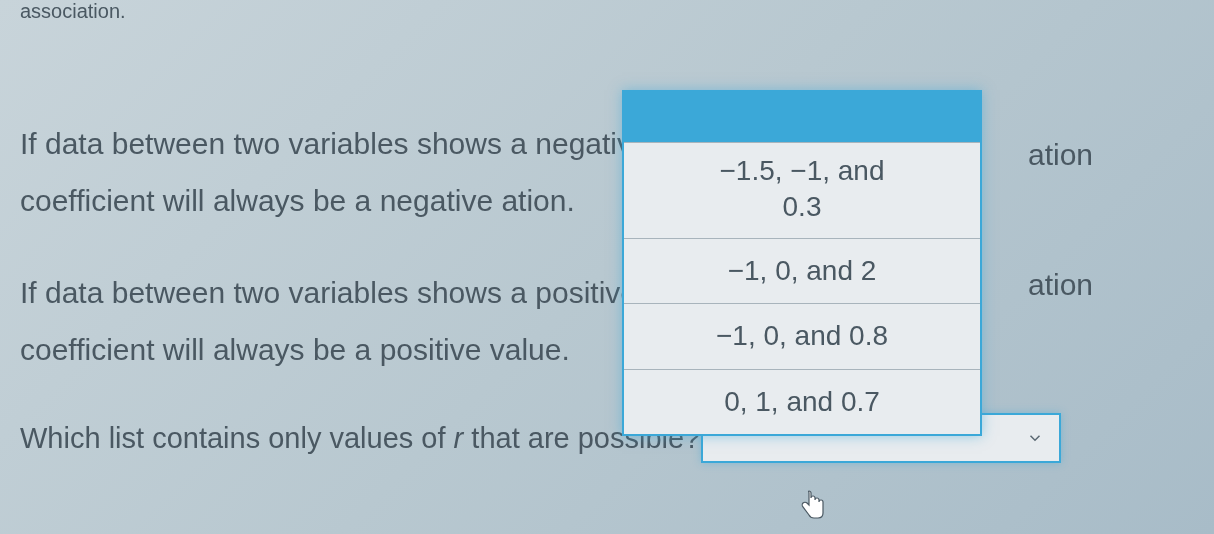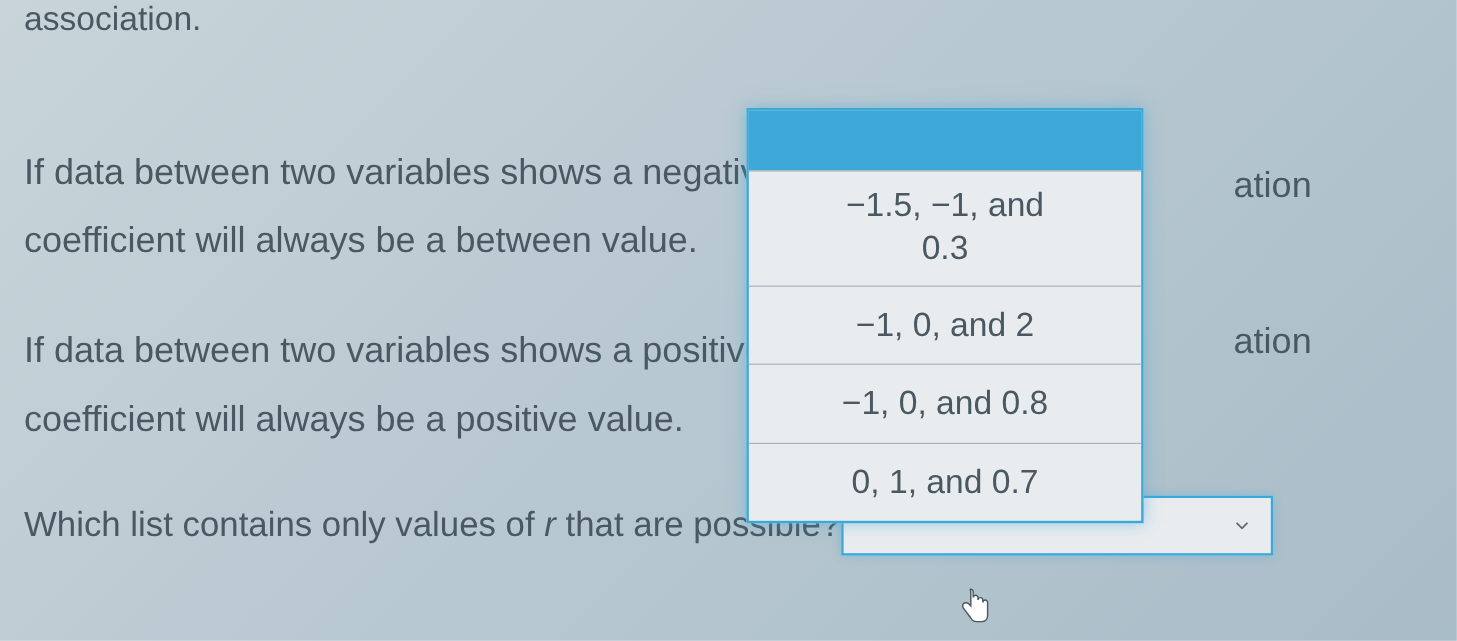--- a/index.html
+++ b/index.html
@@ -12,21 +12,21 @@
       background: linear-gradient(135deg, #c8d4da 0%, #b8c8d0 50%, #a8bcc8 100%);
       width: 1214px;
       height: 534px;
       overflow: hidden;
       position: relative;
     }
     .top-fragment {
       position: absolute;
       top: 0;
       left: 20px;
-      font-size: 28px;
+      font-size: 20px;
       color: #4a5862;
       font-weight: 400;
     }
     .content {
       position: absolute;
       top: 115px;
       left: 20px;
       right: 20px;
     }
     .paragraph {
@@ -60,21 +60,21 @@
       display: flex;
       align-items: center;
       justify-content: space-between;
       padding: 0 15px;
       cursor: pointer;
     }
     .dropdown-panel {
       position: absolute;
       top: 90px;
       left: 622px;
-      width: 331px;
+      width: 360px;
       background: #e8ecef;
       border: 2px solid #3ba8d8;
       box-shadow: 0 0 12px rgba(59, 168, 216, 0.5);
       z-index: 10;
     }
     .dropdown-header {
       height: 50px;
       background: #3ba8d8;
     }
     .dropdown-option {
@@ -125,21 +125,21 @@
     }
   </style>
 </head>
 <body>
 
 <div class="top-fragment">association.</div>
 
 <div class="content">
   <div class="paragraph">
     <span>If data between two variables shows a negative associ</span><br>
-    <span>coefficient will </span><span class="bold">always</span><span> be a between value.</span>
+    <span>coefficient will </span><span class="bold">always</span><span> be a negative ation.</span>
   </div>
 
   <div class="paragraph">
     <span>If data between two variables shows a positive associa</span><br>
     <span>coefficient will </span><span class="bold">always</span><span> be a positive value.</span>
   </div>
 
   <div class="question-row">
     <div class="question-text">
       <span>Which list contains only values of </span><span class="italic">r</span><span> that are possible?</span>

